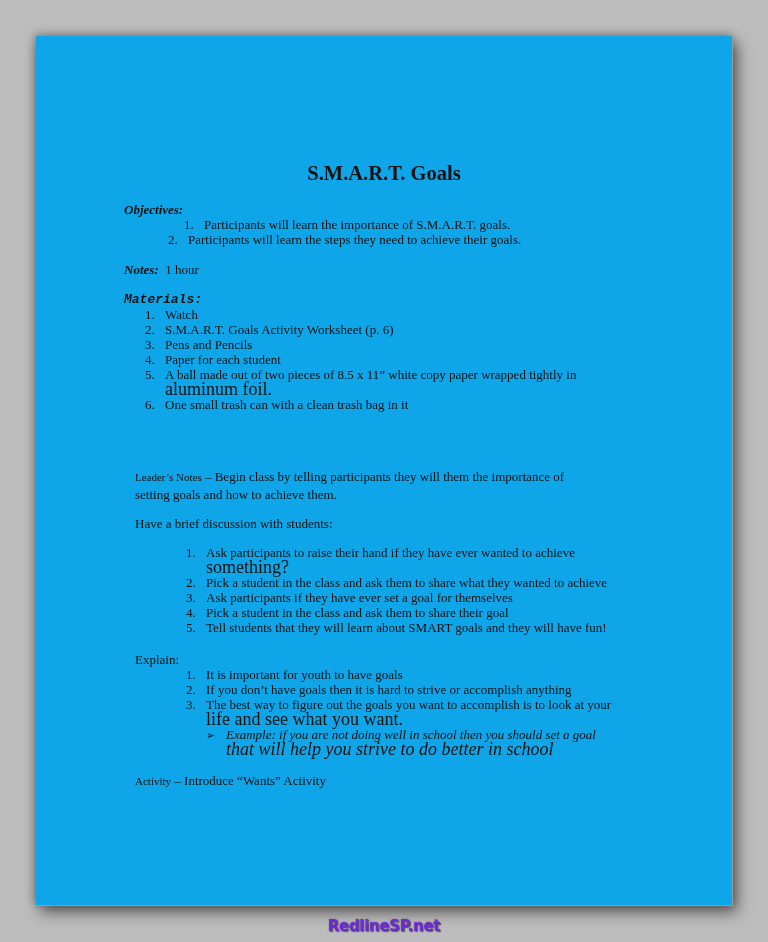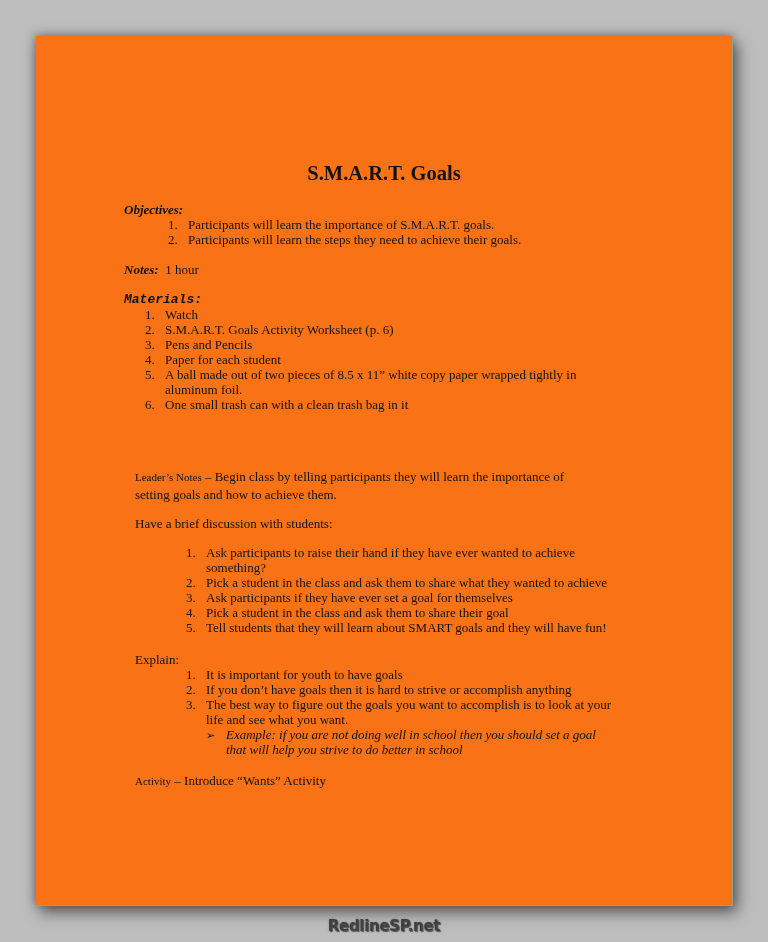--- a/index.html
+++ b/index.html
@@ -7,54 +7,54 @@
       width: 768px; height: 942px; overflow: hidden;
       background: #bdbdbd;
       position: relative;
       font-family: "Liberation Serif", "DejaVu Serif", serif;
       color: #111;
     }
     .page {
       position: absolute;
       left: 36px; top: 36px;
       width: 696px; height: 869px;
-      background: #f97316;
+      background: #0ea5e9;
       box-shadow: 4px 6px 14px rgba(0,0,0,0.55), -2px -2px 8px rgba(0,0,0,0.25);
       border-right: 1px solid #9a9a9a;
       border-bottom: 1px solid #9a9a9a;
     }
     .abs { position: absolute; white-space: nowrap; }
     .title {
       left: 0; width: 696px; text-align: center;
       top: 126px; font-size: 20.5px; font-weight: bold;
     }
     .label-bi { font-weight: bold; font-style: italic; font-size: 13px; }
     .txt { font-size: 13px; line-height: 15px; }
     .num { display: inline-block; width: 20px; }
     .li { position: absolute; white-space: nowrap; font-size: 13px; line-height: 15px; }
-    .cont { position: absolute; white-space: nowrap; font-size: 13px; line-height: 15px; }
+    .cont { position: absolute; white-space: nowrap; font-size: 18px; line-height: 15px; }
     .head-b { font-weight: normal; font-size: 11px; margin-top: 11px; }
     .ital { font-style: italic; }
     .watermark {
       position: absolute; left: 0; width: 768px; top: 917px;
       text-align: center;
       font-family: "DejaVu Sans", sans-serif; font-weight: bold;
-      font-size: 15px; color: #404040; letter-spacing: -0.3px;
+      font-size: 15px; color: #6d28d9; letter-spacing: -0.3px;
       text-shadow: 1px 1px 1px #555, 0 0 2px #777;
     }
   </style>
 </head>
 <body>
 
 <div class="page">
 
   <div class="abs title">S.M.A.R.T. Goals</div>
 
   <div class="abs label-bi" style="left:88px; top:166px;">Objectives:</div>
-  <div class="li" style="left:132px; top:181px;">
+  <div class="li" style="left:148px; top:181px;">
     <span class="num">1.</span><span>Participants will learn the importance of S.M.A.R.T. goals.</span>
   </div>
   <div class="li" style="left:132px; top:196px;">
     <span class="num">2.</span><span>Participants will learn the steps they need to achieve their goals.</span>
   </div>
 
   <div class="abs txt" style="left:88px; top:226px;">
     <span class="label-bi">Notes:</span>&nbsp;
     <span>1 hour</span>
   </div>
@@ -74,21 +74,21 @@
   </div>
   <div class="li" style="left:109px; top:331px;">
     <span class="num">5.</span><span>A ball made out of two pieces of 8.5 x 11” white copy paper wrapped tightly in</span>
   </div>
   <div class="cont" style="left:129px; top:346px;">aluminum foil.</div>
   <div class="li" style="left:109px; top:361px;">
     <span class="num">6.</span><span>One small trash can with a clean trash bag in it</span>
   </div>
 
   <div class="abs txt" style="left:99px; top:433px;">
-    <span class="head-b">Leader’s Notes</span><span> – Begin class by telling participants they will learn the importance of</span>
+    <span class="head-b">Leader’s Notes</span><span> – Begin class by telling participants they will them the importance of</span>
   </div>
   <div class="abs txt" style="left:99px; top:451px;text-align:center;">setting goals and how to achieve them.</div>
 
   <div class="abs txt" style="left:99px; top:480px;">Have a brief discussion with students:</div>
 
   <div class="li" style="left:150px; top:509px;">
     <span class="num">1.</span><span>Ask participants to raise their hand if they have ever wanted to achieve</span>
   </div>
   <div class="cont" style="left:170px; top:524px;">something?</div>
   <div class="li" style="left:150px; top:539px;">

